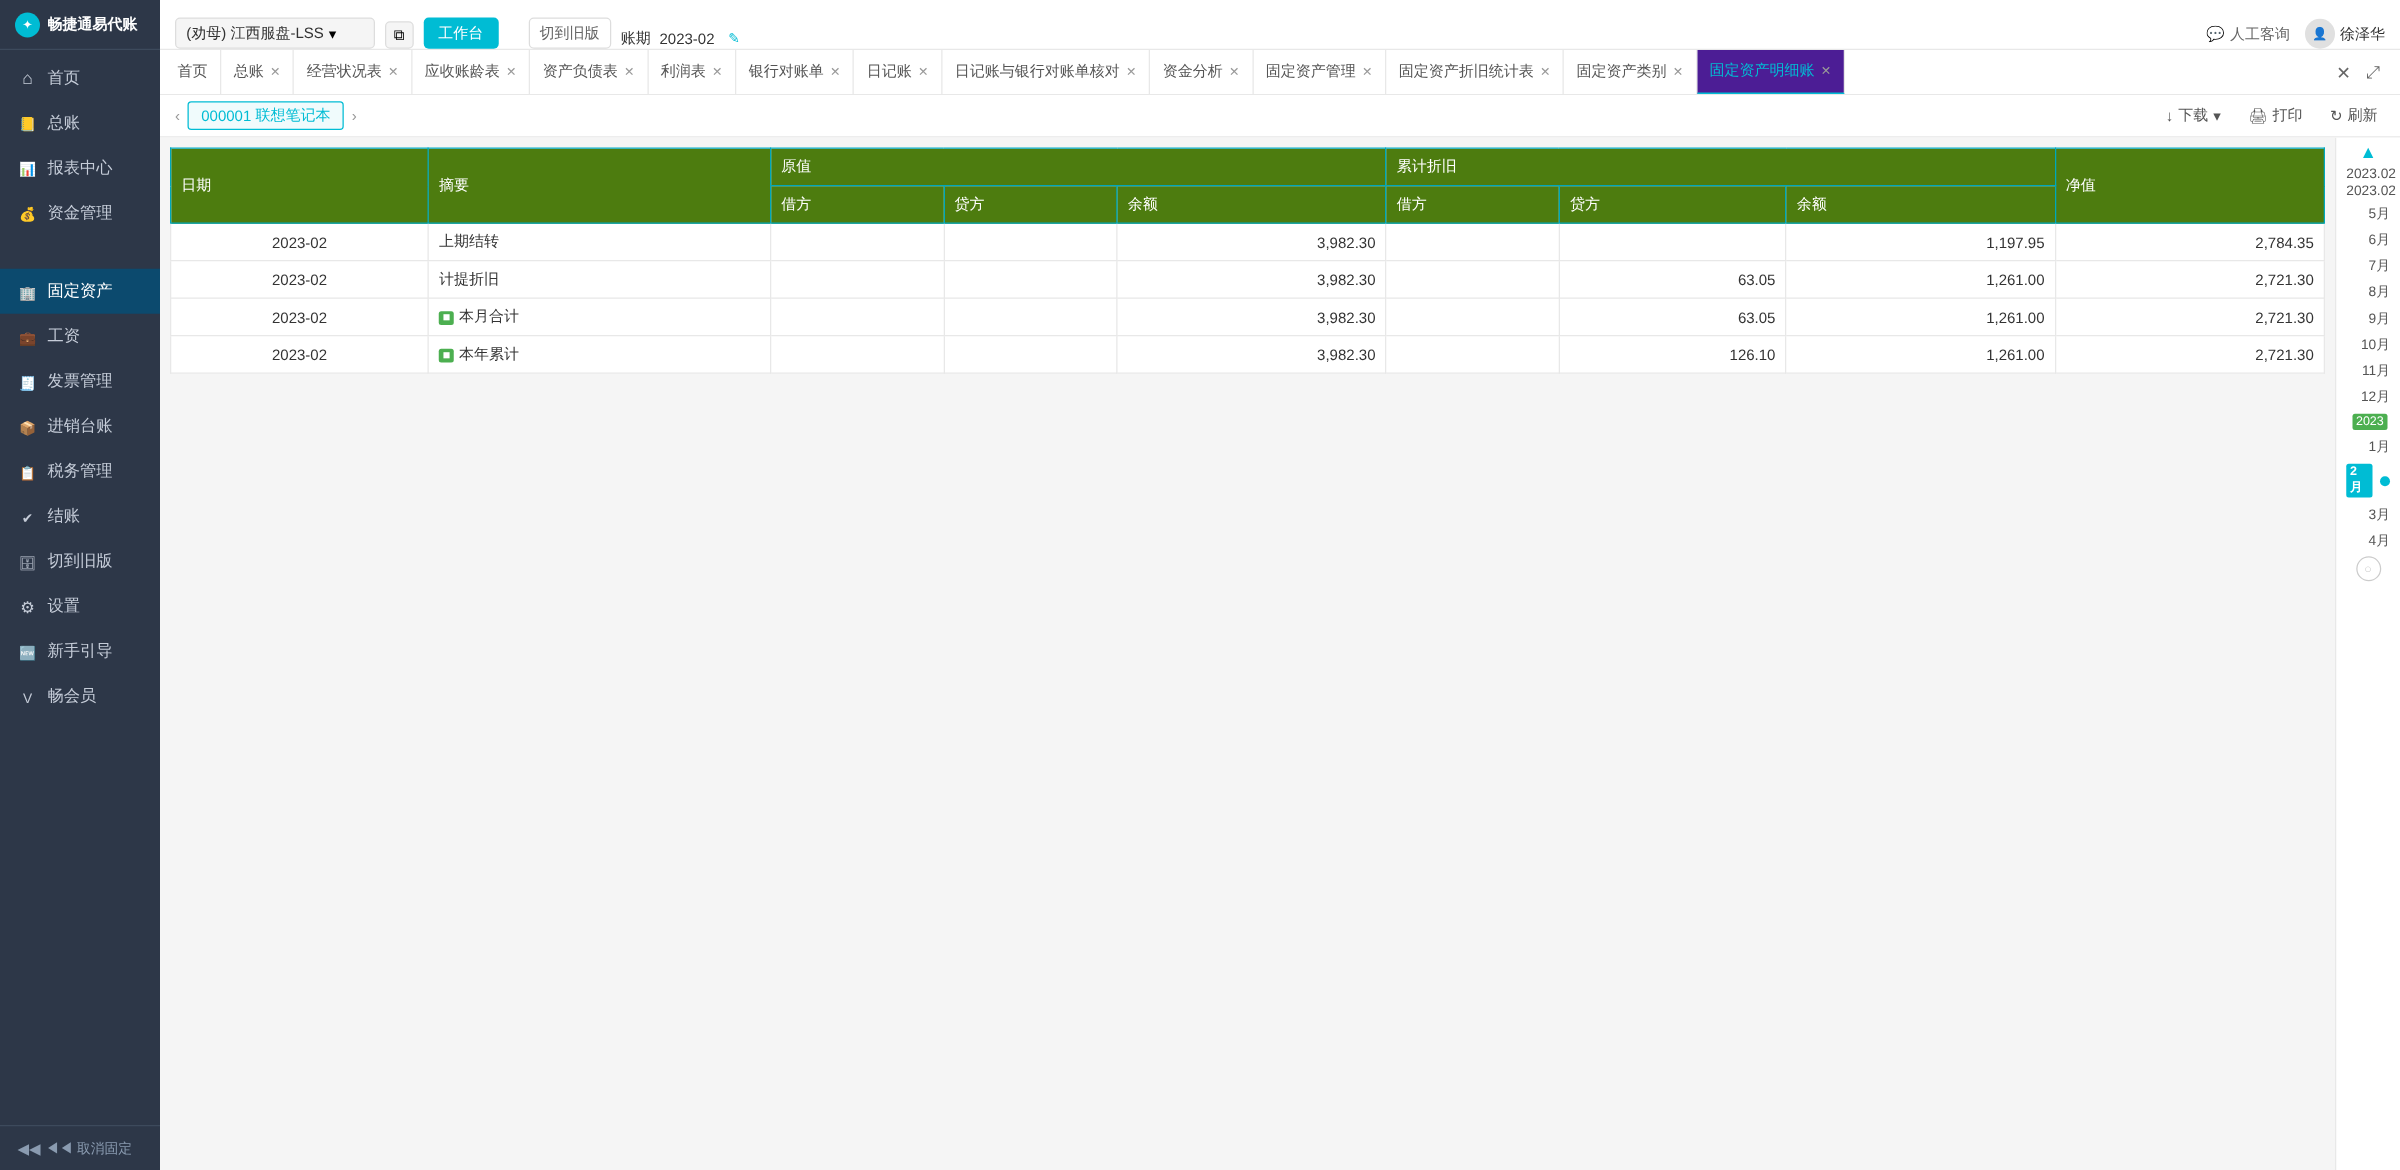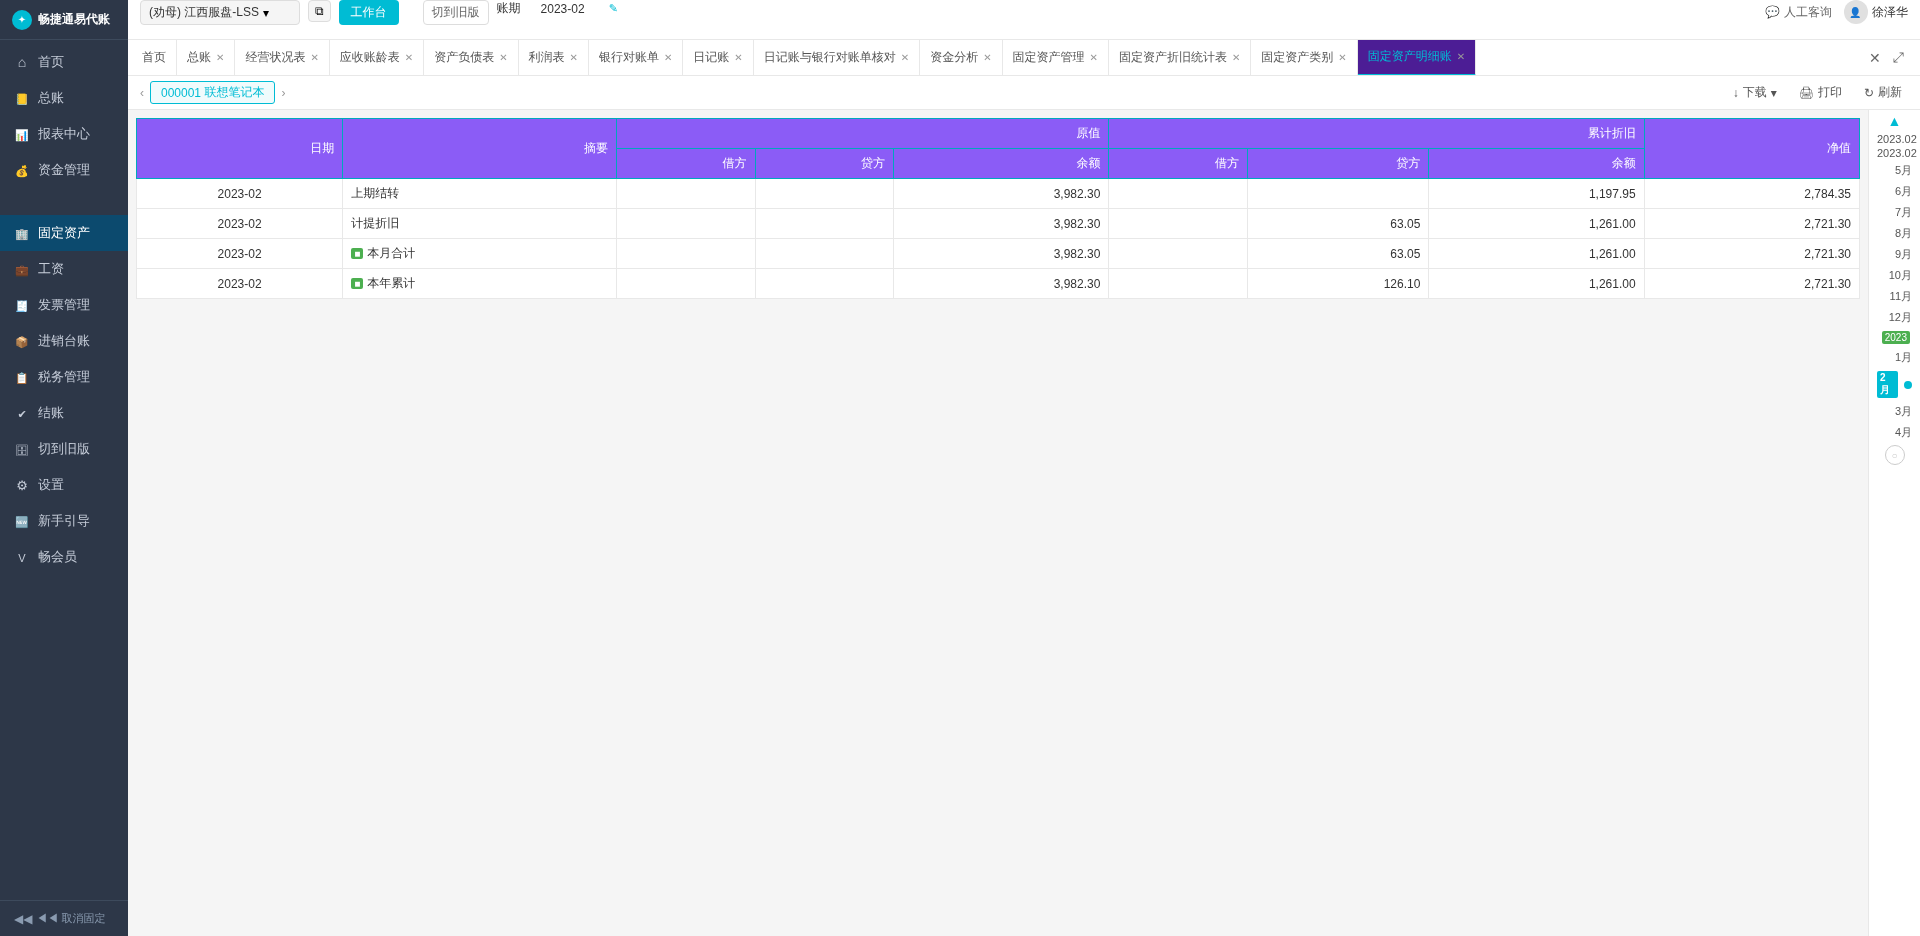--- a/index.html
+++ b/index.html
@@ -54,21 +54,21 @@
     }
 
     
     .main-content { flex: 1; display: flex; flex-direction: column; overflow: hidden; }
 
     
     .topbar {
       height: 40px;
       background: #fff;
       display: flex;
-      align-items: flex-start;
+      align-items: flex-end;
       padding: 0 12px;
       border-bottom: 1px solid #e8e8e8;
       flex-shrink: 0;
     }
     .topbar-company {
       display: flex;
       align-items: center;
       background: #f5f5f5;
       border: 1px solid #ddd;
       border-radius: 4px;
@@ -105,21 +105,21 @@
       cursor: pointer;
       font-size: 12px;
       color: #666;
     }
     .topbar-period {
       margin-left: 8px;
       font-size: 12px;
       color: #333;
       display: flex;
       align-items: center;
-      gap: 20px;
+      gap: 7px;
     }
     .topbar-right {
       margin-left: auto;
       display: flex;
       align-items: center;
       gap: 12px;
     }
     .topbar-service { display: flex; align-items: center; gap: 4px; color: #666; font-size: 12px; cursor: pointer; }
     .topbar-user { display: flex; align-items: center; gap: 4px; color: #333; font-size: 12px; cursor: pointer; }
     .topbar-avatar { width: 24px; height: 24px; border-radius: 50%; background: #e0e0e0; display: flex; align-items: center; justify-content: center; font-size: 10px; }
@@ -227,24 +227,24 @@
 
     .data-table {
       width: 100%;
       border-collapse: collapse;
       background: #fff;
       border: 1px solid #e0e0e0;
       min-width: 900px;
     }
 
     .data-table th {
-      background: #8b5cf6;
+      background: #4d7c0f;
       color: #fff;
       padding: 6px 8px;
-      text-align: right;
+      text-align: left;
       font-size: 12px;
       font-weight: normal;
       border: 1px solid #00a8bd;
       white-space: nowrap;
     }
 
     .data-table td {
       padding: 6px 8px;
       border: 1px solid #e8e8e8;
       font-size: 12px;

